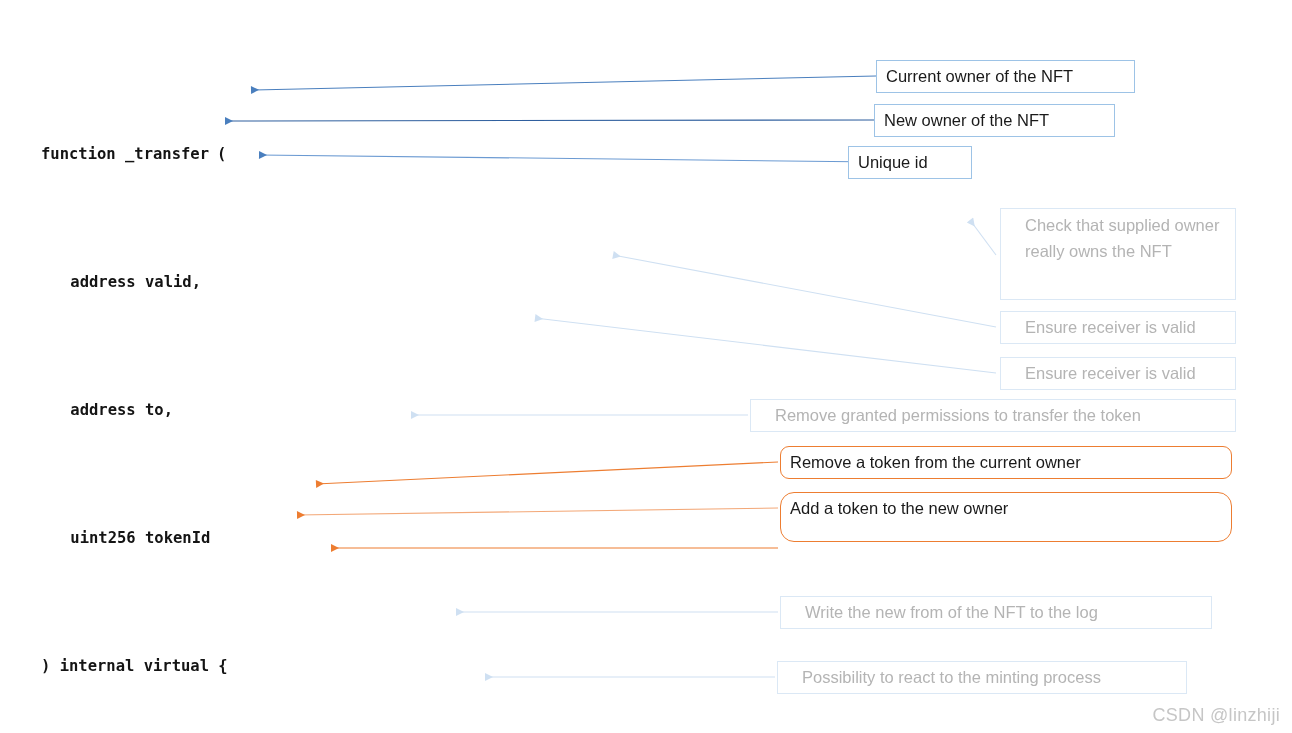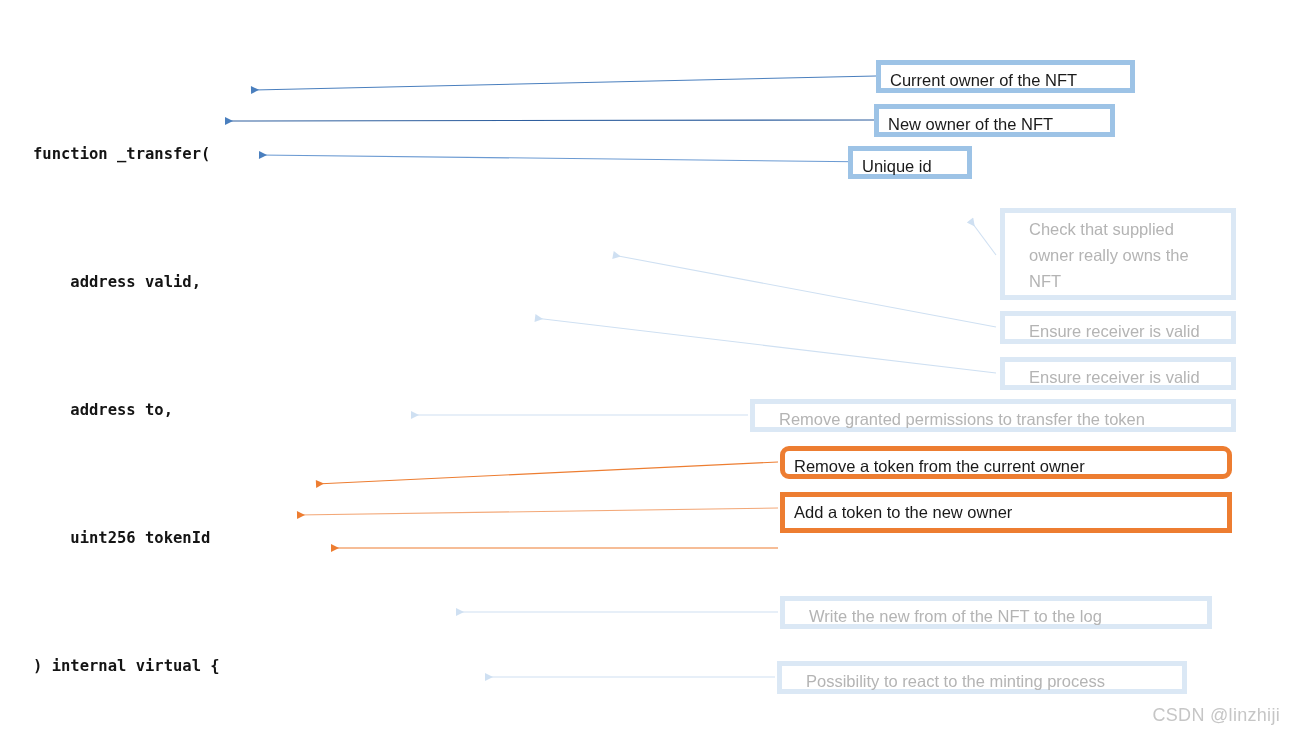--- a/index.html
+++ b/index.html
@@ -25,38 +25,38 @@
     top: 42px;
     font-family: "DejaVu Sans Mono", "Liberation Mono", monospace;
     font-size: 15.5px;
     line-height: 32px;
     white-space: pre;
     letter-spacing: 0px;
   }
   .cl { height: 32px; white-space: pre; }
 
   
-  .kw      { color: #d7262f; }          
+  .kw      { color: #d7262f; margin-left: 8px; }          
   .fname   { color: #7b5fd4; }          
   .type    { color: #1d6fc0; }          
   .param   { color: #c0590c; }          
   .punct   { color: #1a1a1a; }
   .bold    { font-weight: bold; color: #141414; }
 
   
   .note {
     position: absolute;
     box-sizing: border-box;
     background: #ffffff;
     font-family: "Liberation Sans", sans-serif;
     font-size: 16.5px;
     line-height: 24px;
     color: #1a1a1a;
     padding: 3px 8px 3px 9px;
-    border: 5px solid #4c1d95;
+    border: 1px solid #4c1d95;
   }
   .note.blue   { border-color: #9dc3e6; color: #1a1a1a; }
   .note.orange { border-color: #ed7d31; color: #1a1a1a; }
   .note.faded  { border-color: #dbe8f5; color: #b4b4b4; padding-left: 24px; }
 
   
   #arrows {
     position: absolute;
     left: 0;
     top: 0;
@@ -165,21 +165,21 @@
   <div class="note faded" style="left:1000px; top:208px; width:236px; height:92px; line-height:26px;">Check that supplied owner really owns the NFT</div>
 
   <div class="note faded" style="left:1000px; top:311px; width:236px; height:33px;">Ensure receiver is valid</div>
 
   <div class="note faded" style="left:1000px; top:357px; width:236px; height:33px;">Ensure receiver is valid</div>
 
   <div class="note faded" style="left:750px; top:399px; width:486px; height:33px;">Remove granted permissions to transfer the token</div>
 
   <div class="note orange" style="left:780px; top:446px; width:452px; height:33px;border-radius:9px;">Remove a token from the current owner</div>
 
-  <div class="note orange" style="left:780px; top:492px; width:452px; height:41px;">Add a token to the new owner</div>
+  <div class="note orange" style="left:780px; top:492px; width:452px; height:50px;border-radius:14px;">Add a token to the new owner</div>
 
 
   <div class="note faded" style="left:780px; top:596px; width:432px; height:33px;">Write the new from of the NFT to the log</div>
 
   <div class="note faded" style="left:777px; top:661px; width:410px; height:33px;">Possibility to react to the minting process</div>
 
   <div id="watermark">CSDN @linzhiji</div>
 
 </div>
 

